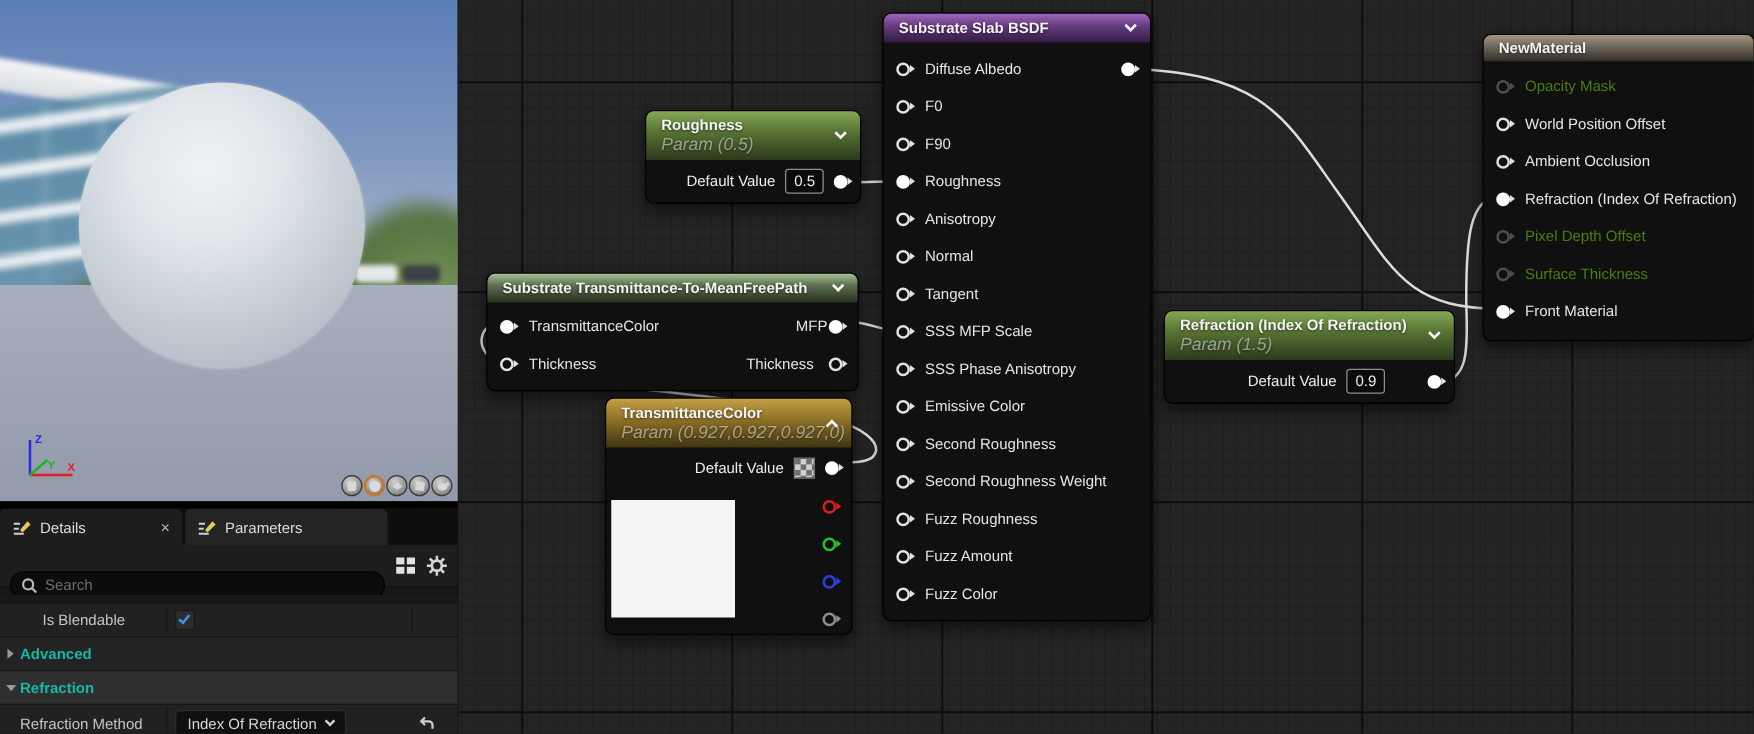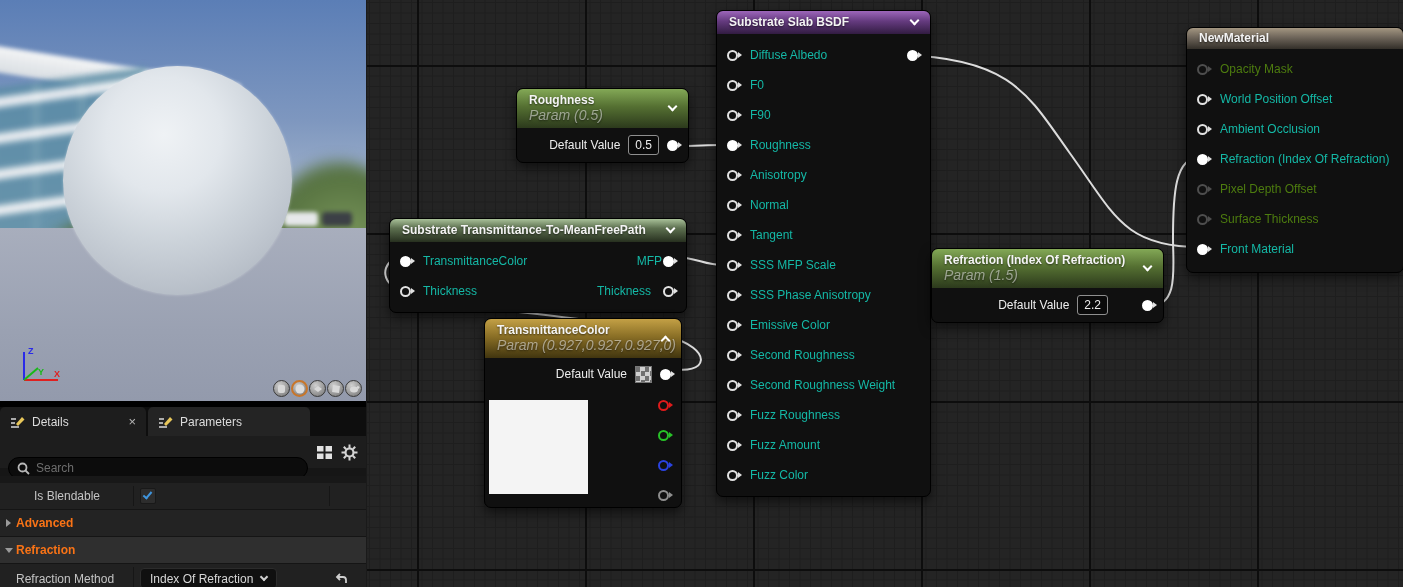--- a/index.html
+++ b/index.html
@@ -44,21 +44,21 @@
   .searchrow { height:32px; background:#1d1d1d; display:flex; align-items:center; padding:0 8px; gap:8px; }
   .search-pill { flex:0 0 300px; height:22px; background:#0c0c0c; border:1px solid #000; border-radius:12px; display:flex; align-items:center; padding:0 8px; gap:6px;margin-top:32px; }
   .search-pill input { background:transparent; border:none; outline:none; color:#cfcfcf; font-size:12px; width:240px; }
   .search-pill input::placeholder { color:#6d6d6d; }
   .d-rows { position:absolute; left:0; top:69px; width:366px; bottom:0; background:#161616; }
   .d-row { height:27px; display:flex; align-items:center; background:#212121; border-bottom:1px solid #151515; position:relative; }
   .d-row .d-label { padding-left:34px; color:#c4c4c4; }
   .d-row .d-divider { position:absolute; left:133px; top:3px; bottom:3px; width:1px; background:#161616; }
   .d-row.category { background:#232323; }
   .d-row.category.open { background:#2f2f2f; }
-  .d-row.category .d-label { padding-left:16px; color:#f97316; font-weight:bold; }
+  .d-row.category .d-label { padding-left:16px; color:#14b8a6; font-weight:bold; }
   .tri-right { width:0; height:0; border-left:5px solid #9a9a9a; border-top:4px solid transparent; border-bottom:4px solid transparent; position:absolute; left:6px; }
   .tri-down { width:0; height:0; border-top:5px solid #9a9a9a; border-left:4px solid transparent; border-right:4px solid transparent; position:absolute; left:5px; }
   .checkbox { position:absolute; left:140px; width:16px; height:16px; background:#2d2d2d; border:1px solid #191919; border-radius:2px; }
   .checkbox .check { position:absolute; left:4px; top:1px; width:5px; height:9px; border:solid #3f95dd; border-width:0 2.5px 2.5px 0; transform:rotate(40deg); }
   .d-right-divider { position:absolute; left:329px; top:3px; bottom:3px; width:1px; background:#161616; }
   .dropdown { position:absolute; left:140px; height:21px; display:flex; align-items:center; gap:8px; padding:0 9px; background:#101010; border:1px solid #2c2c2c; border-radius:4px; color:#d6d6d6; }
   .dd-chev { width:6px; height:6px; border:solid #cfcfcf; border-width:0 2px 2px 0; transform:rotate(45deg); margin-top:-3px; }
   .reset-btn { position:absolute; right:18px; }
 
   
@@ -85,21 +85,21 @@
   .chev.up { transform:rotate(-135deg); margin-top:-2px; }
   .node-body { position:relative; padding:4px 0 6px 0; }
   .prow { height:30px; display:flex; align-items:center; padding:0 12px 0 10px; position:relative; }
   .pin { position:relative; width:11px; height:11px; border:2.5px solid #e2e2e2; border-radius:50%; flex:0 0 auto; }
   .pin::after { content:''; position:absolute; right:-6px; top:50%; margin-top:-3.5px; border-left:4px solid #e2e2e2; border-top:3.5px solid transparent; border-bottom:3.5px solid transparent; }
   .pin.filled { background:#fff; border-color:#fff; }
   .pin.red   { border-color:#df1b1b; } .pin.red::after   { border-left-color:#df1b1b; }
   .pin.green { border-color:#28c228; } .pin.green::after { border-left-color:#28c228; }
   .pin.blue  { border-color:#2a43e0; } .pin.blue::after  { border-left-color:#2a43e0; }
   .pin.gray  { border-color:#8e8e8e; } .pin.gray::after  { border-left-color:#8e8e8e; }
-  .plabel { font-size:12px; color:#14b8a6; margin-left:12px; white-space:nowrap; }
+  .plabel { font-size:12px; color:#e5e5e5; margin-left:12px; white-space:nowrap; }
   .prow.disabled .pin { border-color:#4e4e4e; }
   .prow.disabled .pin::after { border-left-color:#4e4e4e; }
   .prow.disabled .plabel { color:#4d7c0f; }
   .defrow { height:34px; display:flex; align-items:center; justify-content:flex-end; padding-right:10px; gap:8px; }
   .def-label { font-size:12px; color:#ededed; }
   .valbox { min-width:30px; text-align:center; background:#0a0a0a; border:1px solid #8f8f8f; border-radius:3px; color:#ededed; font-size:12px; padding:2px 6px; }
   .checker { width:17px; height:17px; border:1px solid #777;
      background:repeating-conic-gradient(#d0d0d0 0% 25%, #707070 0% 50%); background-size:9px 9px; }
   .color-swatch { position:absolute; left:4px; top:42px; width:99px; height:94px; background:#f4f4f4; }
 </style>
@@ -307,21 +307,21 @@
           <span class="pin filled"></span>
         </div>
         <div class="color-swatch"></div>
         <span class="pin red" style="position:absolute; right:12px; top:42px;"></span>
         <span class="pin green" style="position:absolute; right:12px; top:72px;"></span>
         <span class="pin blue" style="position:absolute; right:12px; top:102px;"></span>
         <span class="pin gray" style="position:absolute; right:12px; top:132px;"></span>
       </div>
     </div>
 
-    <div class="node" style="left:349px; top:10px; width:215px;">
+    <div class="node" style="left:339px; top:10px; width:215px;">
       <div class="node-header nh-purple">
         <div class="nh-title">Substrate Slab BSDF</div>
         <span class="chev"></span>
       </div>
       <div class="node-body" style="padding:6px 0;">
         <div class="prow">
           <span class="pin"></span>
           <span class="plabel">Diffuse Albedo</span>
           <span style="flex:1"></span>
           <span class="pin filled"></span>
@@ -387,21 +387,21 @@
 
     <div class="node" style="left:564px; top:248px; width:233px;">
       <div class="node-header nh-green" style="display:block;">
         <div class="nh-title">Refraction (Index Of Refraction)</div>
         <div class="nh-sub">Param (1.5)</div>
         <span class="chev"></span>
       </div>
       <div class="node-body" style="padding:0;">
         <div class="defrow">
           <span class="def-label">Default Value</span>
-          <span class="valbox">2.2</span>
+          <span class="valbox">0.9</span>
           <span style="width:18px"></span>
           <span class="pin filled"></span>
         </div>
       </div>
     </div>
 
     <div class="node" style="left:819px; top:27px; width:218px;">
       <div class="node-header nh-gray" style="padding:3px 10px 4px 12px;">
         <div class="nh-title">NewMaterial</div>
       </div>

